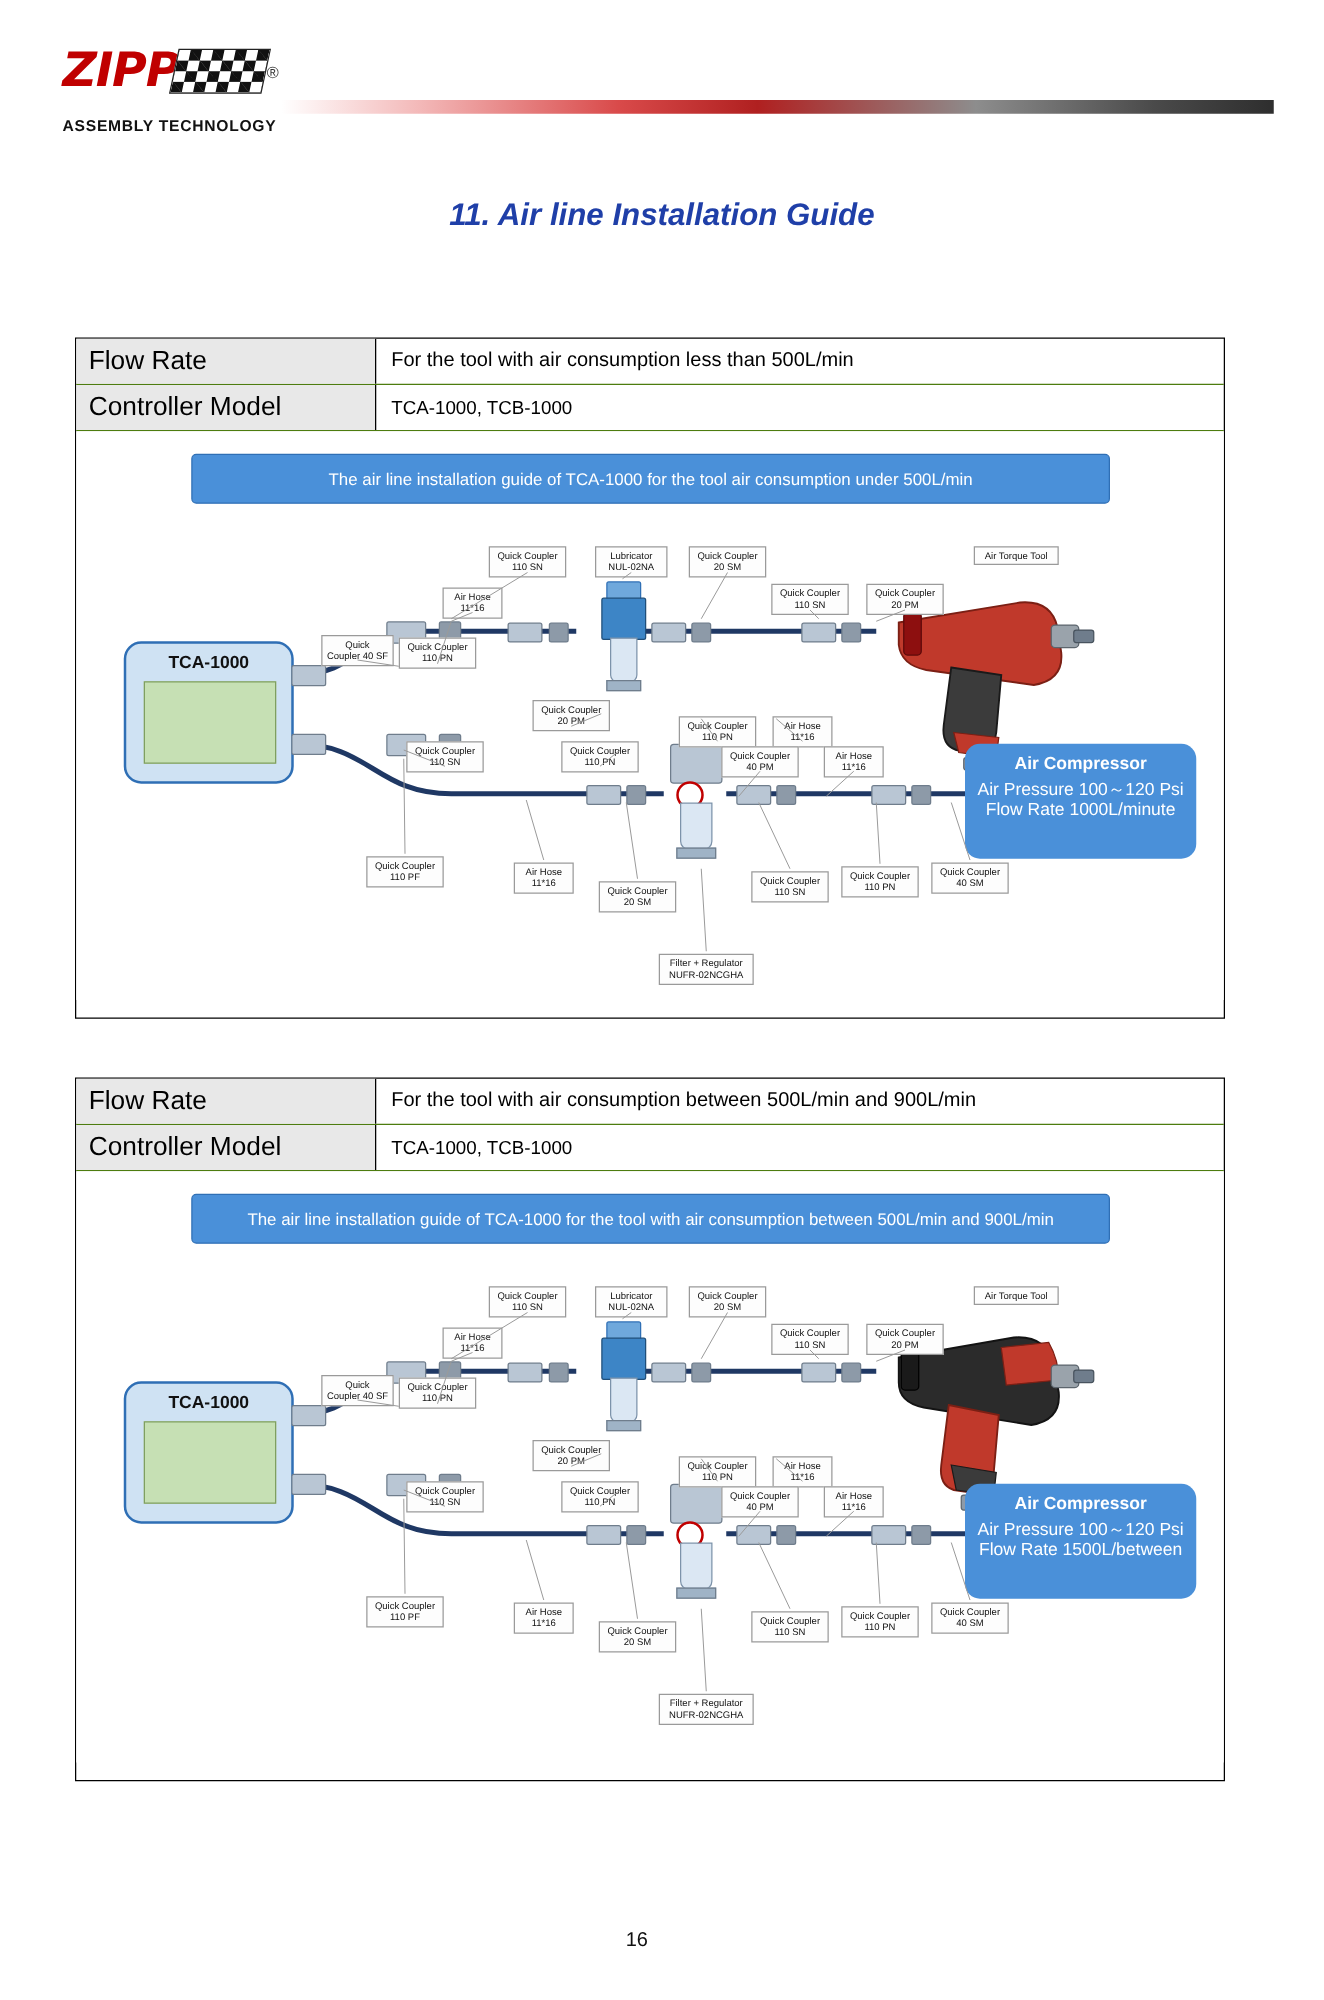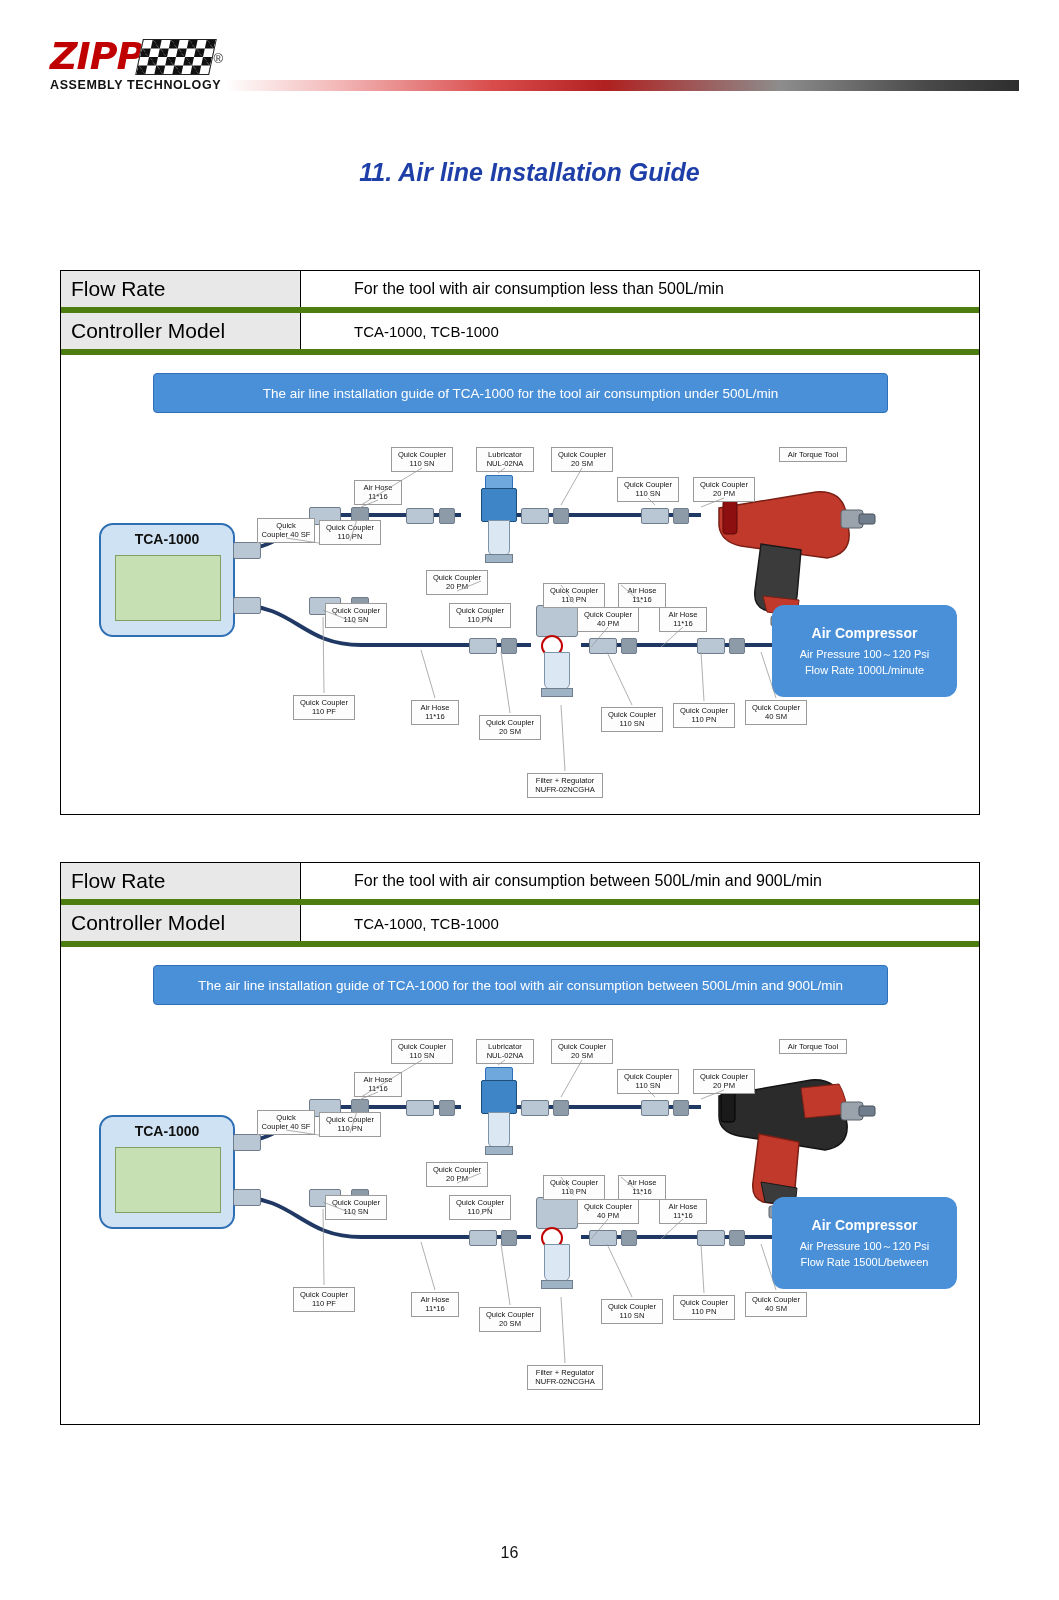--- a/index.html
+++ b/index.html
@@ -64,21 +64,21 @@
     font-size: 13px;
     vertical-align: super;
     color: #333;
   }
   .logo-sub {
     font-family: "Liberation Sans", sans-serif;
     font-weight: bold;
     font-size: 12.5px;
     letter-spacing: 0.6px;
     color: #111;
-    margin-top: 2px;
+    margin-top: 18px;
   }
   .header-right {
     position: absolute;
     right: 48px;
     top: 20px;
     text-align: right;
   }
   .header-right .line1 {
     font-weight: bold;
     font-style: italic;
@@ -130,23 +130,22 @@
     width: 920px;
     border: 1px solid #000;
     box-sizing: border-box;
     background: #fff;
   }
   .block.b1 { top: 270px; height: 545px; }
   .block.b2 { top: 862px; height: 563px; }
 
   .row {
     display: flex;
-    border-bottom: 6px solid #4d7c0f;
+    border-bottom: 1px solid #4d7c0f;
     box-sizing: border-box;
-    gap: 41px;
   }
   .row .cell-label {
     width: 240px;
     box-sizing: border-box;
     padding: 6px 10px;
     background: #e8e8e8;
     font-size: 21px;
     border-right: 1px solid #000;
     white-space: nowrap;
   }
@@ -224,30 +223,30 @@
   .compressor {
     position: absolute;
     right: 22px;
     top: 250px;
     width: 185px;
     height: 92px;
     background: #4a90d9;
     border-radius: 12px;
     color: #fff;
     text-align: center;
-    padding-top: 20px;
+    padding-top: 7px;
     box-sizing: border-box;
   }
   .compressor .c-title {
     font-size: 14px;
     font-weight: bold;
     margin-bottom: 5px;
   }
   .compressor .c-line {
-    font-size: 11px;
+    font-size: 14px;
     line-height: 16px;
   }
 
   
   .callout {
     position: absolute;
     border: 1px solid #9a9a9a;
     background: #fdfdfd;
     font-size: 7.6px;
     line-height: 9.4px;

